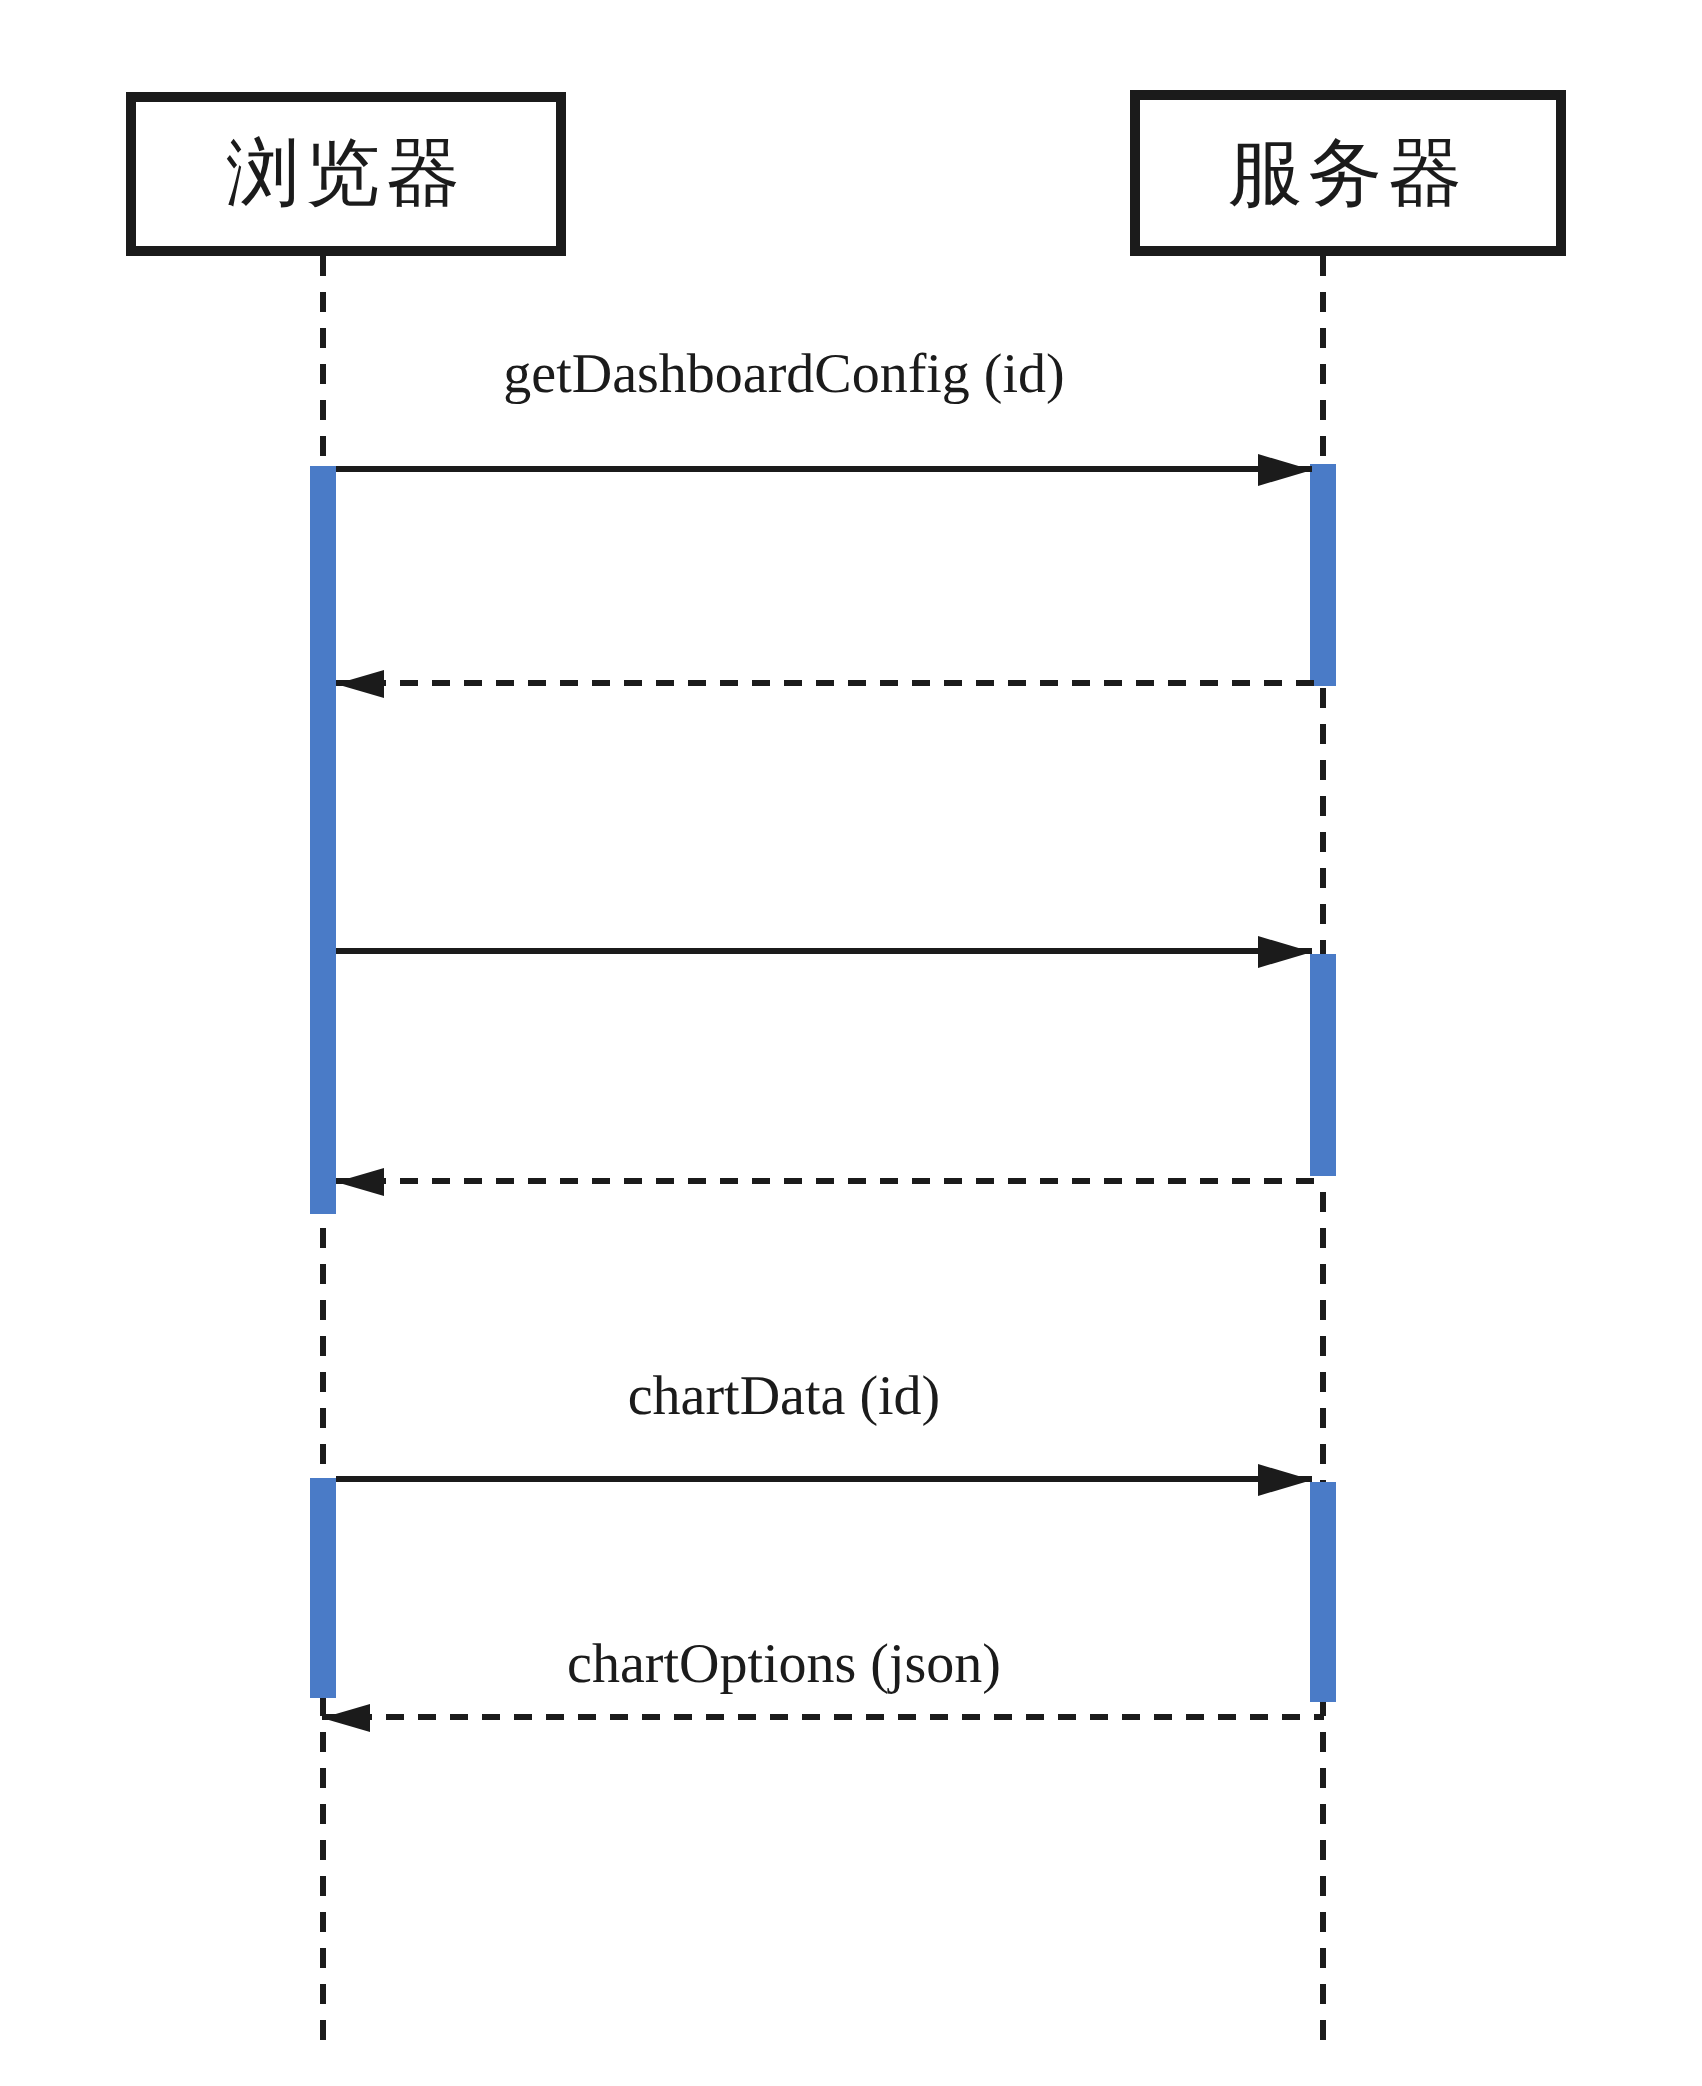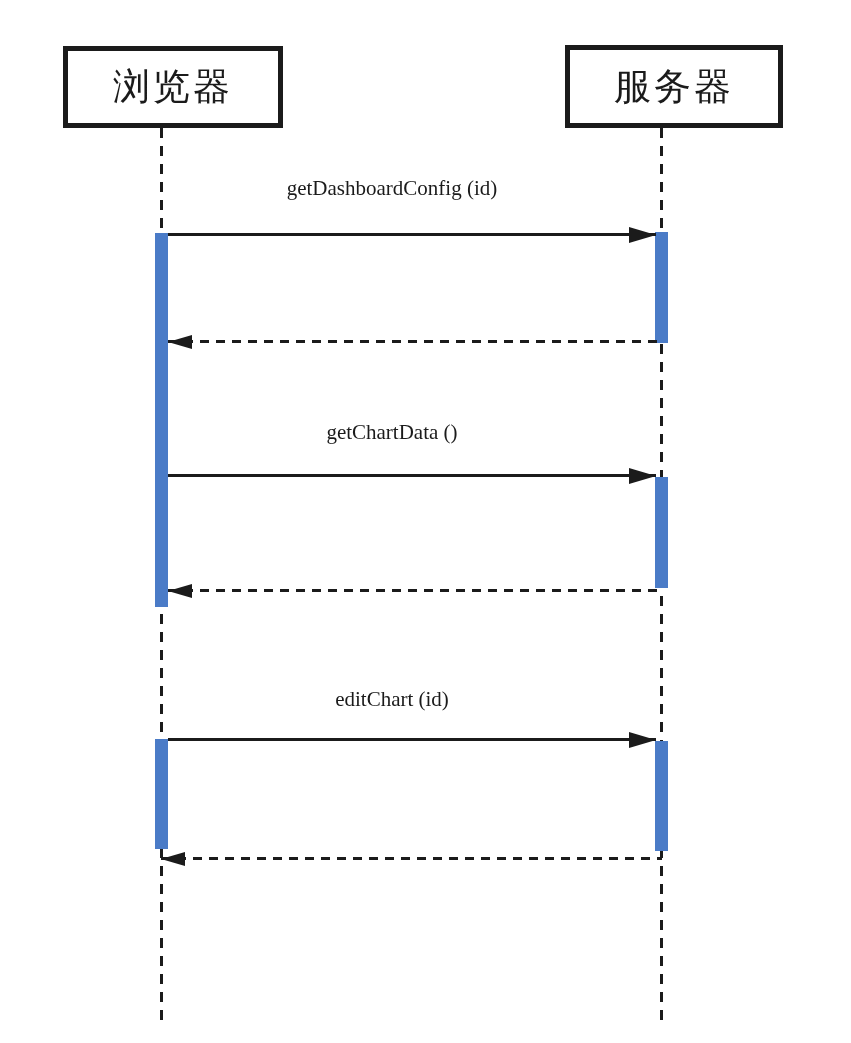--- a/index.html
+++ b/index.html
@@ -56,21 +56,21 @@
   #act-server-3  { left: 655px; top: 741px; height: 110px; }
 
   
   .msg-label {
     position: absolute;
     left: 112px;
     width: 560px;
     height: 42px;
     line-height: 42px;
     text-align: center;
-    font-size: 21px;
+    font-size: 28px;
     color: #1b1b1b;
     white-space: nowrap;
   }
   #label-1 { top: 167px; }
   #label-2 { top: 272px; }
   #label-3 { top: 411px; }
   #label-4 { top: 539px; }
   #label-5 { top: 678px; }
   #label-6 { top: 812px; }
 
@@ -135,31 +135,31 @@
 
   <div class="msg-label" id="label-1">getDashboardConfig (id)</div>
   <div class="arrow solid" id="arrow-1">
     <span class="head-right"></span>
   </div>
 
   <div class="arrow dashed" id="arrow-2">
     <span class="head-left"></span>
   </div>
 
-  <div class="msg-label" id="label-3">getChartData ()</div>
   <div class="arrow solid" id="arrow-3">
     <span class="head-right"></span>
   </div>
 
   <div class="arrow dashed" id="arrow-4">
     <span class="head-left"></span>
   </div>
 
-  <div class="msg-label" id="label-5">editChart (id)</div>
+  <div class="msg-label" id="label-5">chartData (id)</div>
   <div class="arrow solid" id="arrow-5">
     <span class="head-right"></span>
   </div>
 
+  <div class="msg-label" id="label-6">chartOptions (json)</div>
   <div class="arrow dashed" id="arrow-6">
     <span class="head-left"></span>
   </div>
 
 </div>
 
 </body></html>

